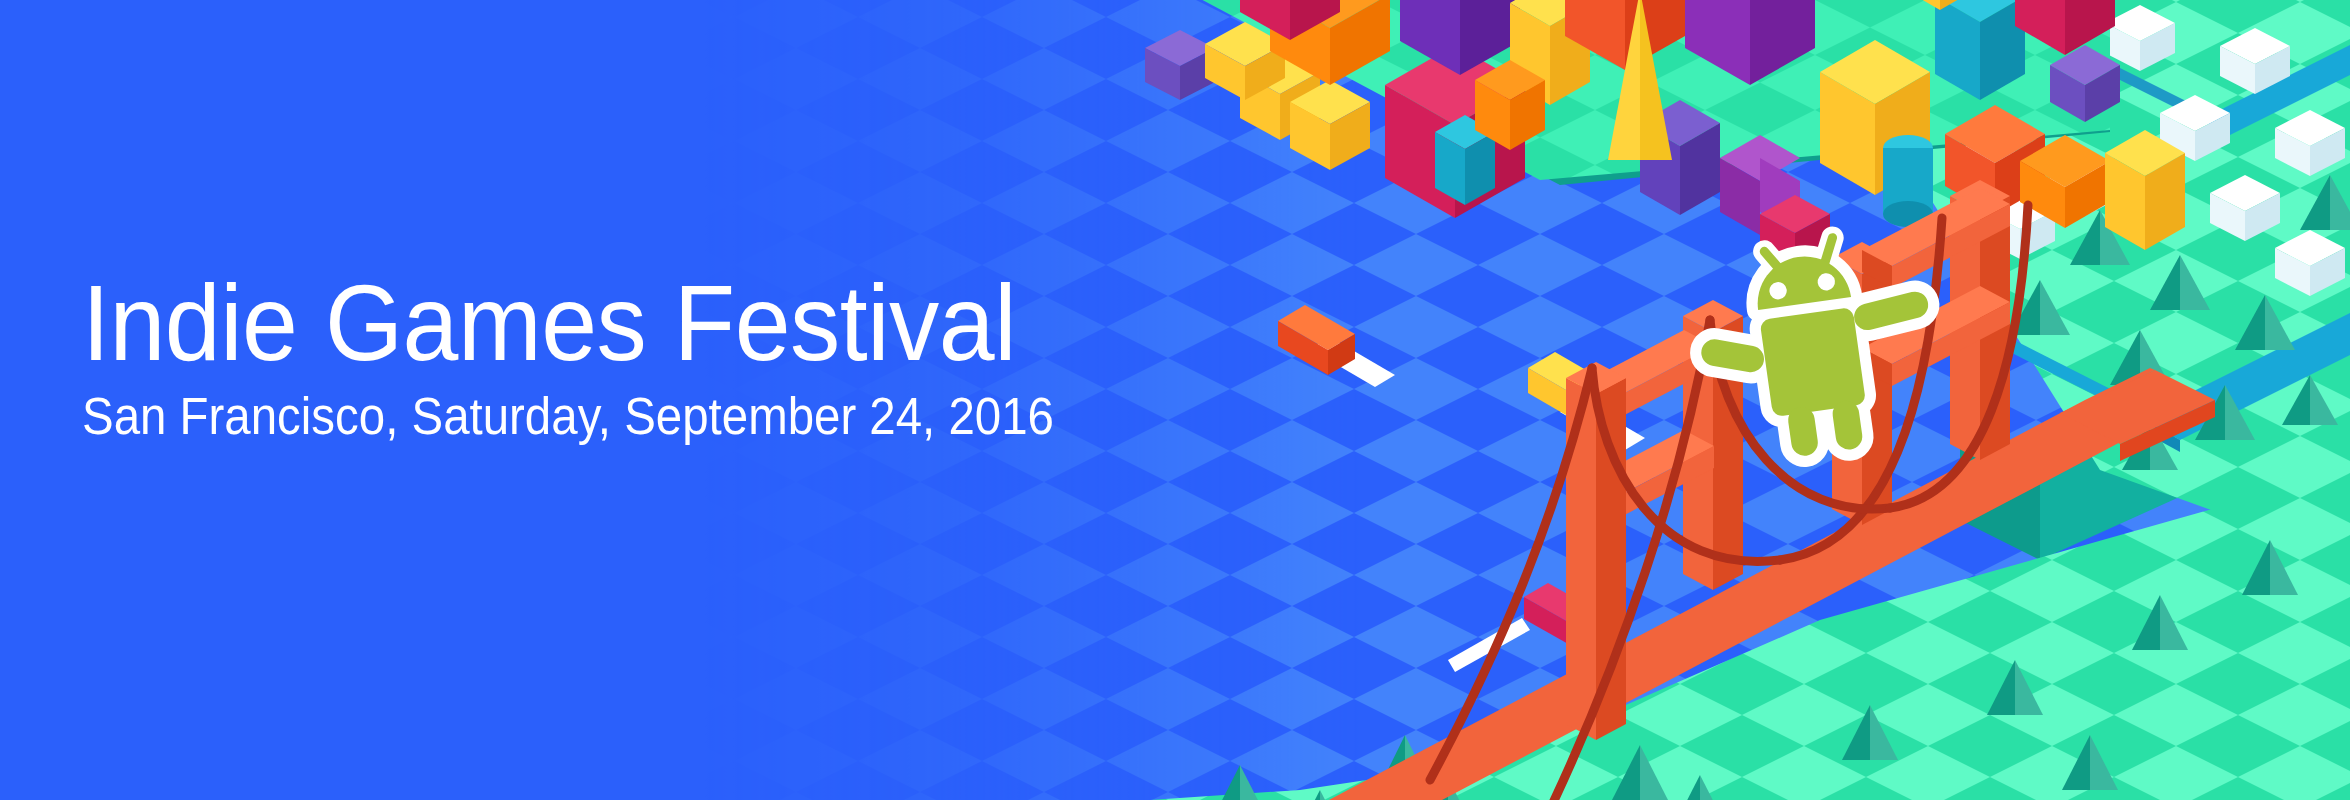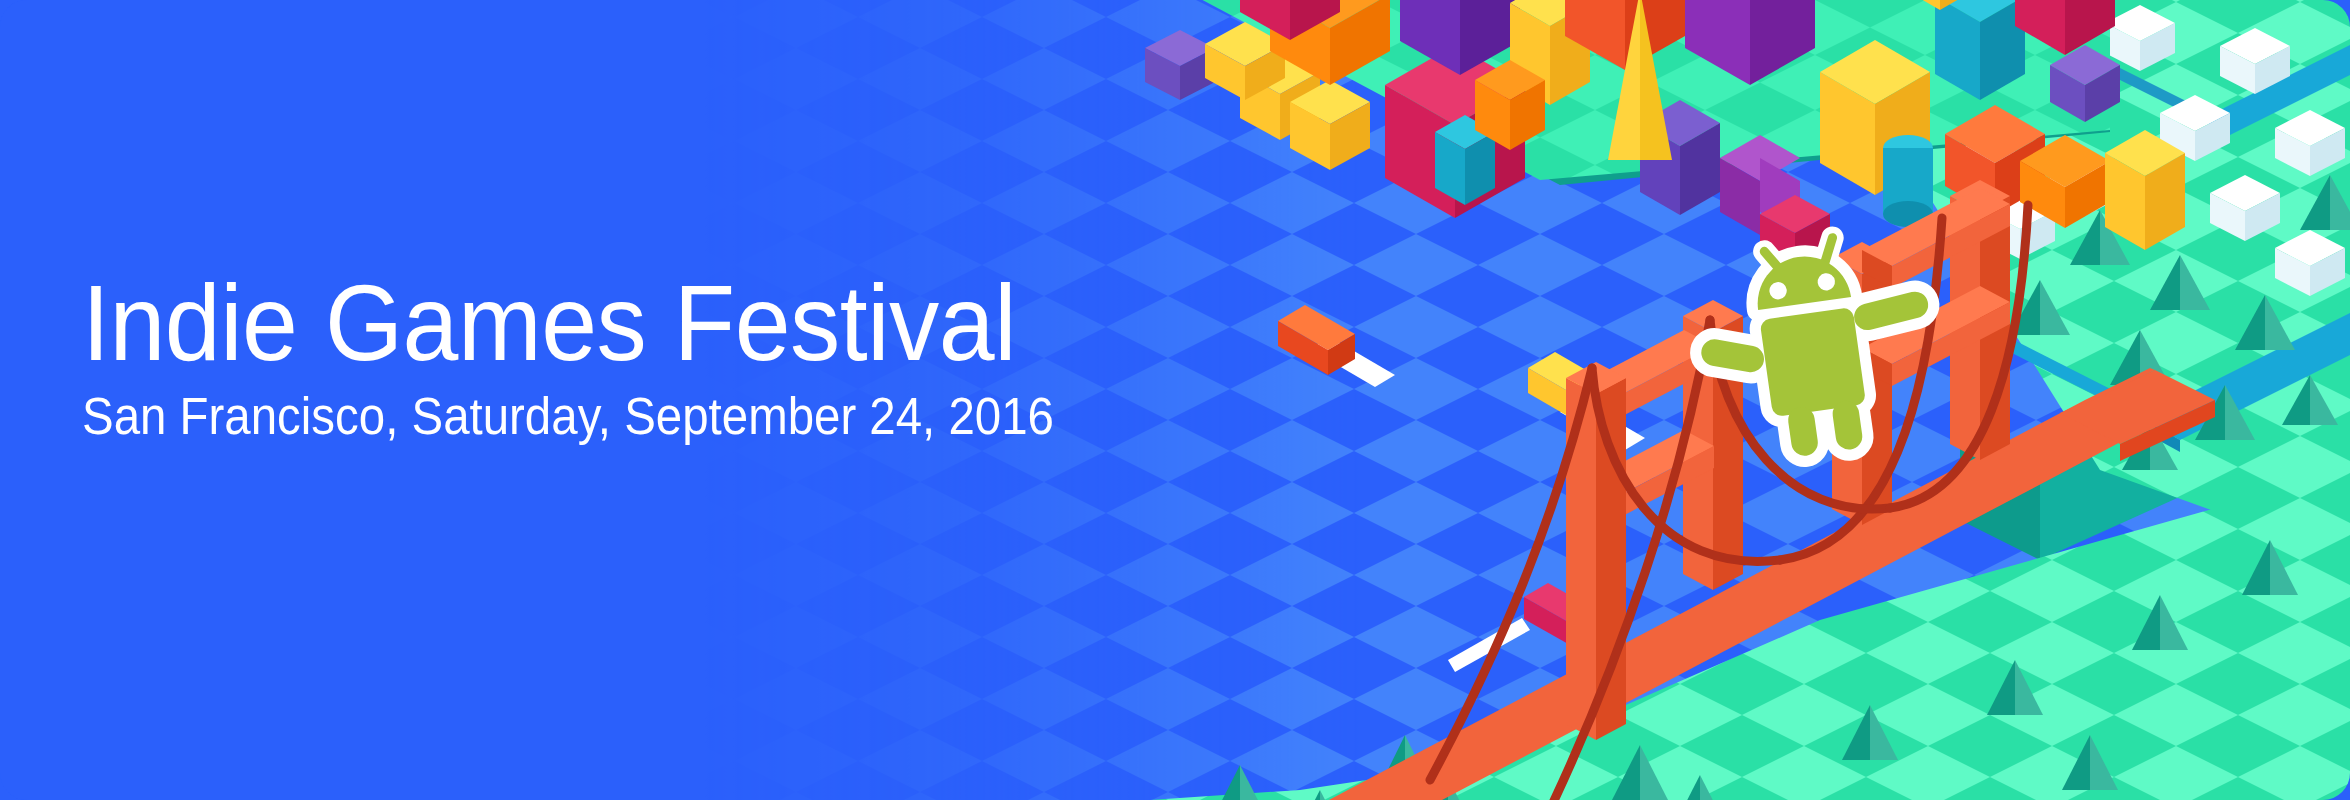--- a/index.html
+++ b/index.html
@@ -8,21 +8,20 @@
     padding: 0;
     background: #2b60fb;
   }
   #banner {
     position: relative;
     width: 2350px;
     height: 800px;
     overflow: hidden;
     background: #2b60fb;
     font-family: "Liberation Sans", sans-serif;
-    border-radius: 27px;
   }
   #scene {
     position: absolute;
     inset: 0;
     width: 2350px;
     height: 800px;
     display: block;
   }
   #text-block {
     position: absolute;

